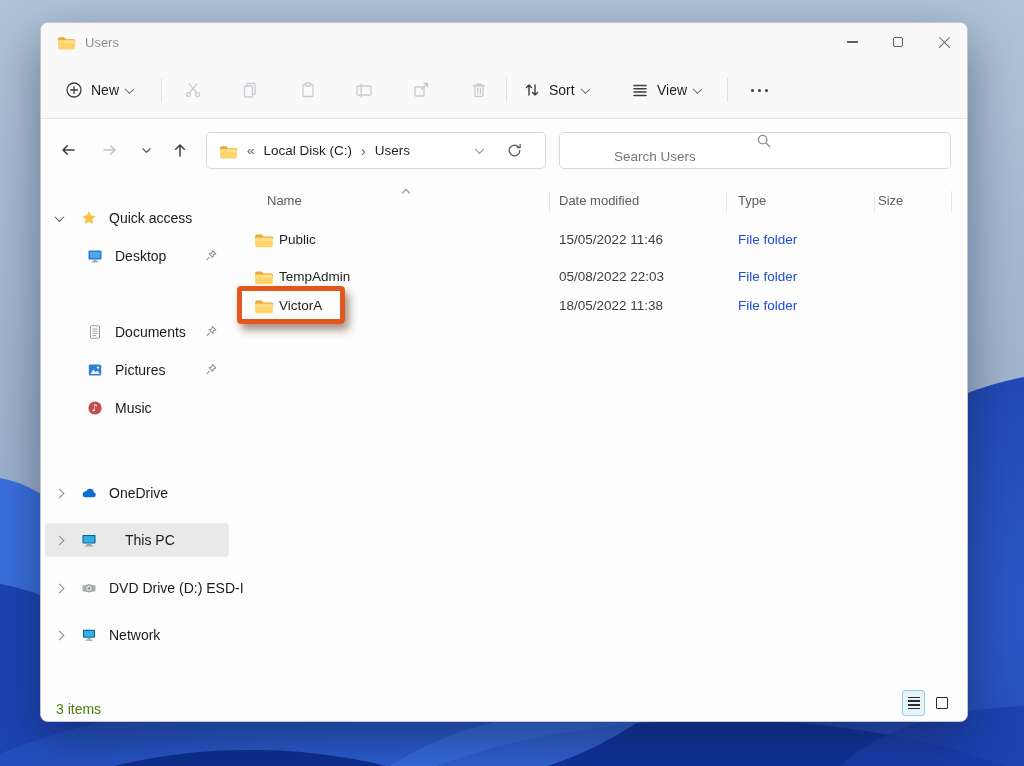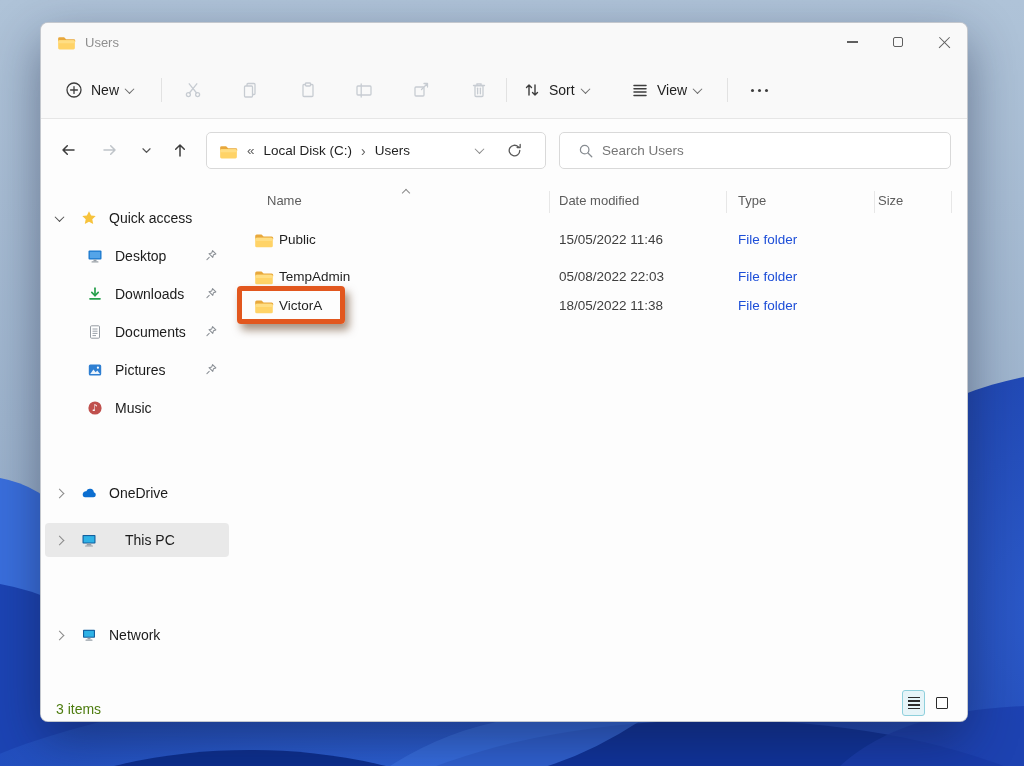--- a/index.html
+++ b/index.html
@@ -252,21 +252,21 @@
       <span class="crumb" style="margin-left:9px;">Local Disk (C:)</span>
       <span class="crumb-sep">›</span>
       <span class="crumb">Users</span>
       <span class="chev chev-down" style="position:absolute; right:62px; border-color:#8a8a8a;"></span>
       <svg style="position:absolute; right:22px;" width="17" height="17" viewBox="0 0 18 18" fill="none" stroke="#5a5a5a" stroke-width="1.4" stroke-linecap="round" stroke-linejoin="round">
         <path d="M14.6 9 a5.6 5.6 0 1 1 -1.7 -4"></path>
           <path d="M15 2.6 v3.2 h-3.2"></path>
       </svg>
     </div>
 
-    <div class="inputbox" style="left:518px; width:392px;">
+    <div class="inputbox" style="left:518px; width:392px;flex-direction:column;">
       <svg style="margin-left:18px;" width="16" height="16" viewBox="0 0 18 18" fill="none" stroke="#878c91" stroke-width="1.4" stroke-linecap="round">
         <circle cx="7.5" cy="7.5" r="4.8"></circle>
           <line x1="11.2" y1="11.2" x2="15.5" y2="15.5"></line>
       </svg>
       <input class="searchph" style="margin-left: 8px;" placeholder="Search Users">
     </div>
   </div>
 
   <div class="bodyarea">
 
@@ -286,31 +286,20 @@
             <rect x="2.8" y="3.8" width="10.4" height="6.4" fill="#54a4e8"></rect>
           <rect x="6.5" y="11.5" width="3" height="1.8" fill="#9aa1a8"></rect>
             <rect x="4.5" y="13.3" width="7" height="1.2" rx="0.6" fill="#9aa1a8"></rect>
         </svg>
         <span class="lab">Desktop</span>
         <svg class="pin" viewBox="0 0 16 16">
             <use href="#ic-pin"></use>
           </svg>
       </div>
 
-      <div class="side-item lv1" style="top:96px;">
-        <svg class="side-ic16" viewBox="0 0 16 16" fill="none" stroke="#27a04c" stroke-width="1.7" stroke-linecap="round" stroke-linejoin="round">
-          <path d="M8 2.2 v7.2"></path>
-            <path d="M4.8 6.4 L8 9.6 11.2 6.4"></path>
-            <path d="M3 12.8 h10"></path>
-        </svg>
-        <span class="lab">Downloads</span>
-        <svg class="pin" viewBox="0 0 16 16">
-            <use href="#ic-pin"></use>
-          </svg>
-      </div>
 
       <div class="side-item lv1" style="top:134px;">
         <svg class="side-ic16" viewBox="0 0 16 16">
           <rect x="3.5" y="1.8" width="9" height="12.4" rx="1" fill="#fff" stroke="#959ba2" stroke-width="1"></rect>
           <g stroke="#9aa0a8" stroke-width="1">
               <line x1="5.5" y1="5" x2="10.5" y2="5"></line>
               <line x1="5.5" y1="7.2" x2="10.5" y2="7.2"></line>
               <line x1="5.5" y1="9.4" x2="10.5" y2="9.4"></line>
               <line x1="5.5" y1="11.6" x2="9" y2="11.6"></line>
             </g>
@@ -354,20 +343,29 @@
         <span class="chev chev-right side-chev" style="border-color:#8a8a8a;"></span>
         <svg class="side-ic16" viewBox="0 0 16 16">
           <rect x="1.5" y="3" width="13" height="8.6" rx="0.8" fill="#135f9e"></rect>
             <rect x="2.6" y="4.1" width="10.8" height="6.4" fill="#2fb2e6"></rect>
           <path d="M6 11.6 h4 l.6 1.9 h-5.2 z" fill="#97a0a8"></path>
             <rect x="4" y="13.5" width="8" height="1.1" rx="0.5" fill="#97a0a8"></rect>
         </svg>
         <span class="lab">This PC</span>
       </div>
 
+      <div class="side-item lv0" style="top:390px;">
+        <span class="chev chev-right side-chev" style="border-color:#8a8a8a;"></span>
+        <svg class="side-ic16" viewBox="0 0 16 16">
+          <rect x="1.5" y="5.2" width="13" height="6.4" rx="1" fill="#aab1b7"></rect>
+          <circle cx="8" cy="8.3" r="3.7" fill="#c8dbc9" stroke="#7e858c" stroke-width="0.8"></circle>
+            <circle cx="8" cy="8.3" r="1.1" fill="#7e858c"></circle>
+        </svg>
+        <span class="lab">DVD Drive (D:) ESD-I</span>
+      </div>
 
       <div class="side-item lv0" style="top:437px;">
         <span class="chev chev-right side-chev" style="border-color:#8a8a8a;"></span>
         <svg class="side-ic16" viewBox="0 0 16 16">
           <rect x="2" y="2.8" width="12" height="8" rx="0.8" fill="#135f9e"></rect>
             <rect x="3.1" y="3.9" width="9.8" height="5.8" fill="#2fb2e6"></rect>
           <rect x="6.5" y="10.8" width="3" height="1.5" fill="#97a0a8"></rect>
             <rect x="4.5" y="12.6" width="7" height="1.1" rx="0.5" fill="#97a0a8"></rect>
         </svg>
         <span class="lab">Network</span>

